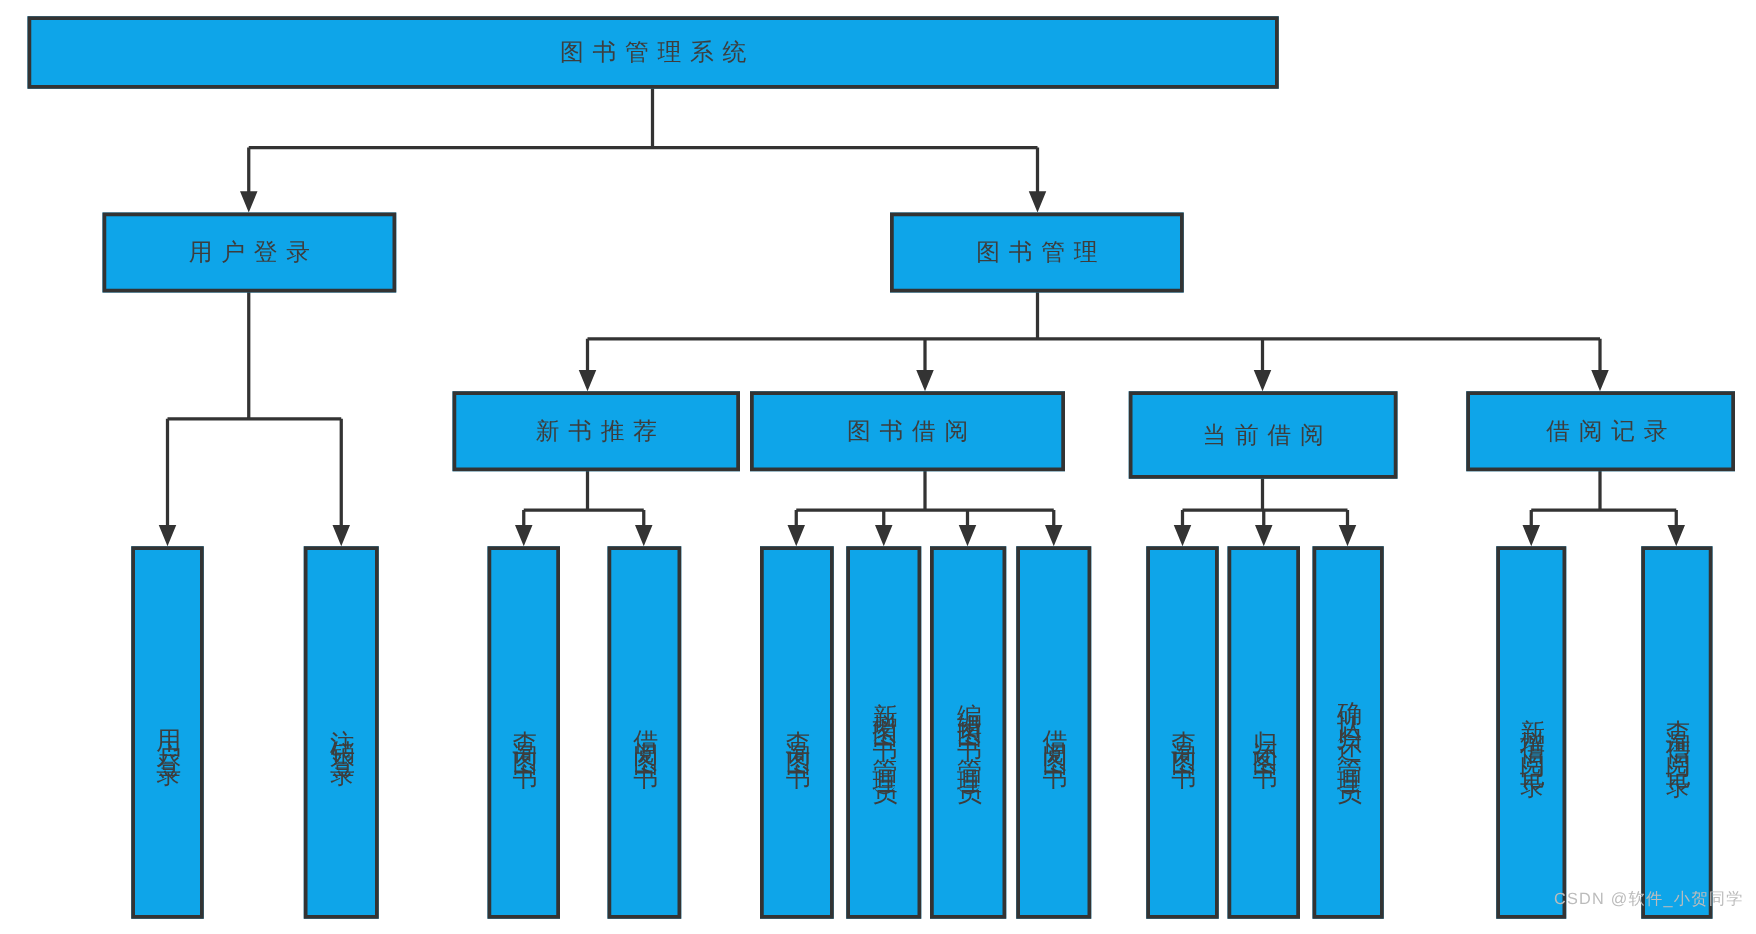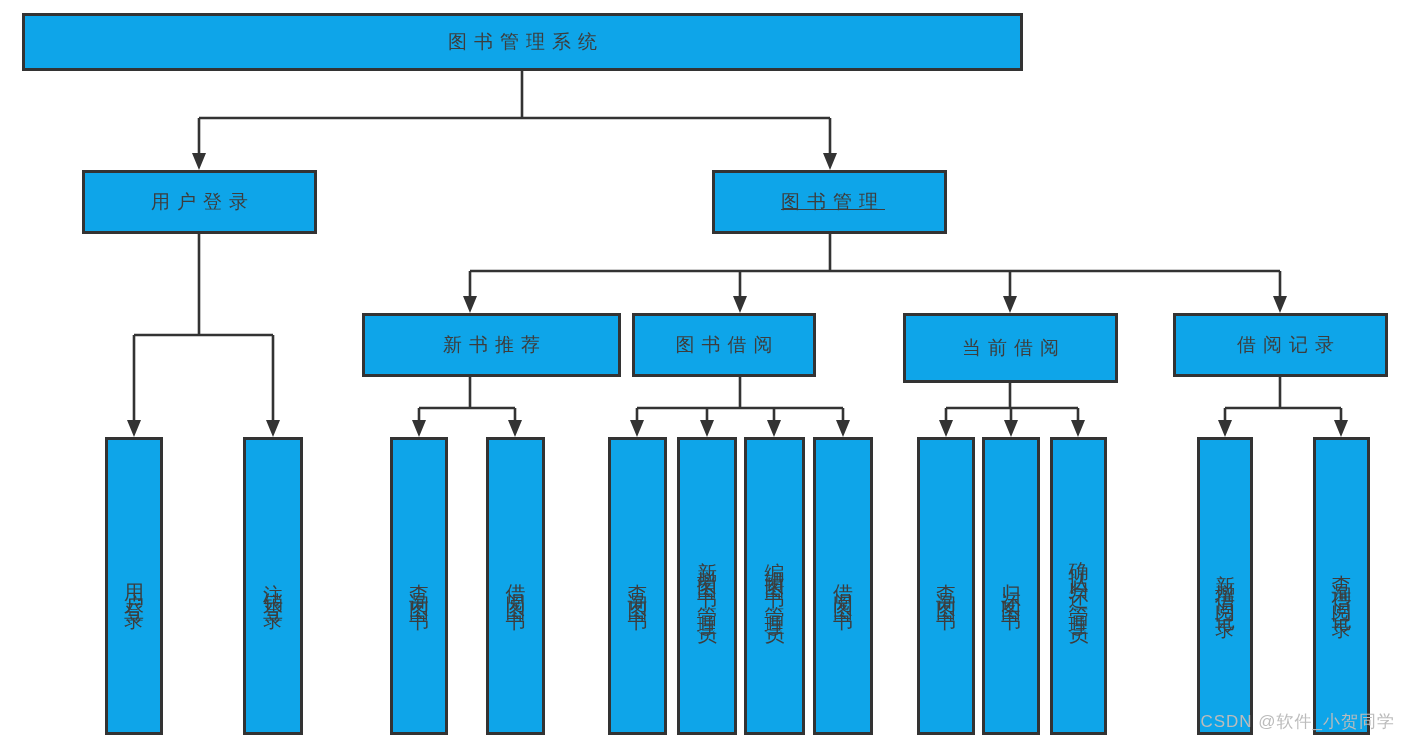--- a/index.html
+++ b/index.html
@@ -25,21 +25,21 @@
   .vbox{font-size:20px;}
   .vbox span{
     writing-mode:vertical-rl;
     letter-spacing:9px;
     line-height:1.05;
     white-space:nowrap;
   }
   .watermark{
     position:absolute;
     top:710px;right:10px;
-    font-size:17px;
+    font-size:13px;
     color:#bcbcbc;
     letter-spacing:1px;
     z-index:3;
     white-space:nowrap;
   }
 </style>
 </head>
 <body>
 
 <div class="canvas">
@@ -81,28 +81,28 @@
          M1334 420 L1348 420 L1341 437 Z"></path>
   </svg>
 
   <div class="node hbox" style="left:22px;top:13px;width:1001px;height:58px;">
     <span>图书管理系统</span>
   </div>
 
   <div class="node hbox" style="left:82px;top:170px;width:235px;height:64px;">
     <span>用户登录</span>
   </div>
-  <div class="node hbox" style="left:712px;top:170px;width:235px;height:64px;text-decoration:underline;">
+  <div class="node hbox" style="left:712px;top:170px;width:235px;height:64px;">
     <span>图书管理</span>
   </div>
 
-  <div class="node hbox" style="left:362px;top:313px;width:259px;height:64px;">
+  <div class="node hbox" style="left:362px;top:313px;width:230px;height:64px;">
     <span>新书推荐</span>
   </div>
-  <div class="node hbox" style="left:632px;top:313px;width:184px;height:64px;">
+  <div class="node hbox" style="left:600px;top:313px;width:252px;height:64px;">
     <span>图书借阅</span>
   </div>
   <div class="node hbox" style="left:903px;top:313px;width:215px;height:70px;">
     <span>当前借阅</span>
   </div>
   <div class="node hbox" style="left:1173px;top:313px;width:215px;height:64px;padding-left:10px;">
     <span>借阅记录</span>
   </div>
 
   <div class="node vbox" style="left:105px;top:437px;width:58px;height:298px;">

